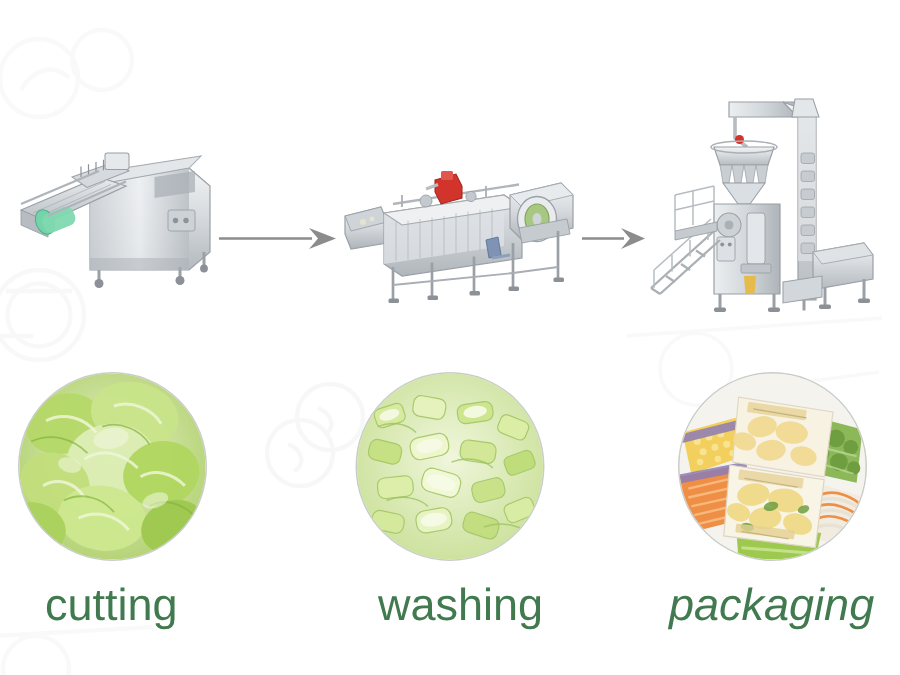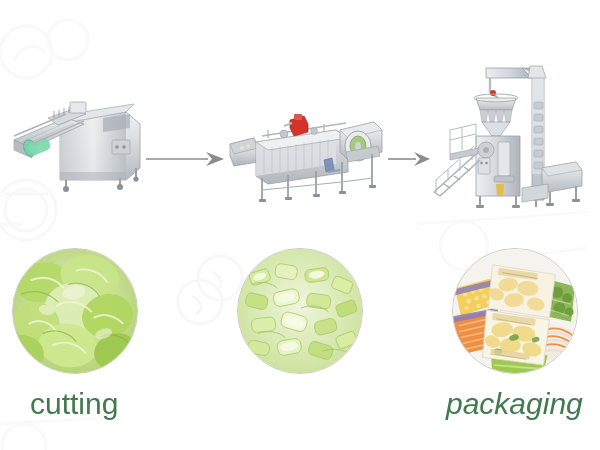--- a/index.html
+++ b/index.html
@@ -617,16 +617,17 @@
             <path d="M44 71 L80 77"></path>
             <path d="M42 107 L74 112"></path>
           </g>
         </svg>
       </div>
     </div>
   </div>
 
   <div class="labels">
     <div class="label l1">cutting</div>
+    <div class="label l2">washing</div>
     <div class="label l3">packaging</div>
   </div>
 
 </div>
 
 </body></html>

